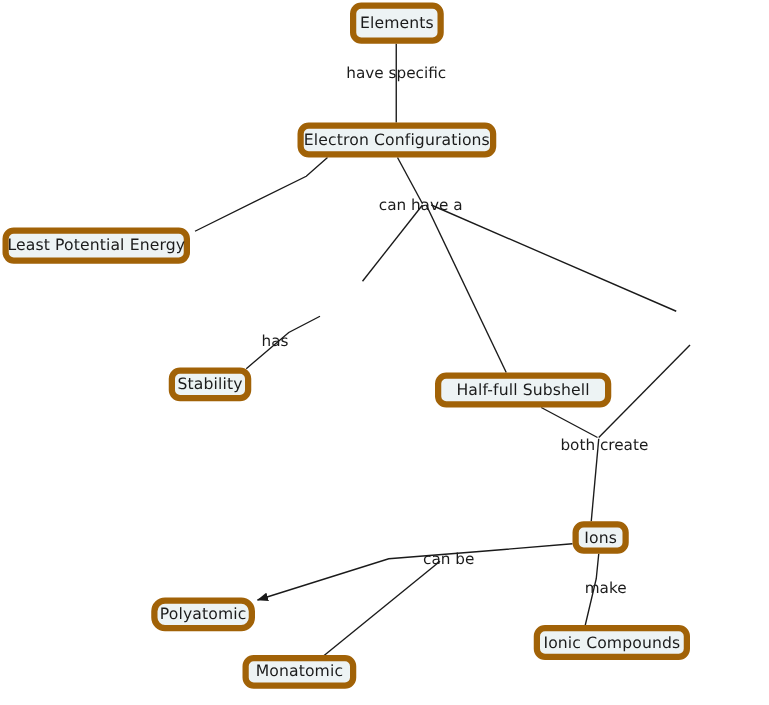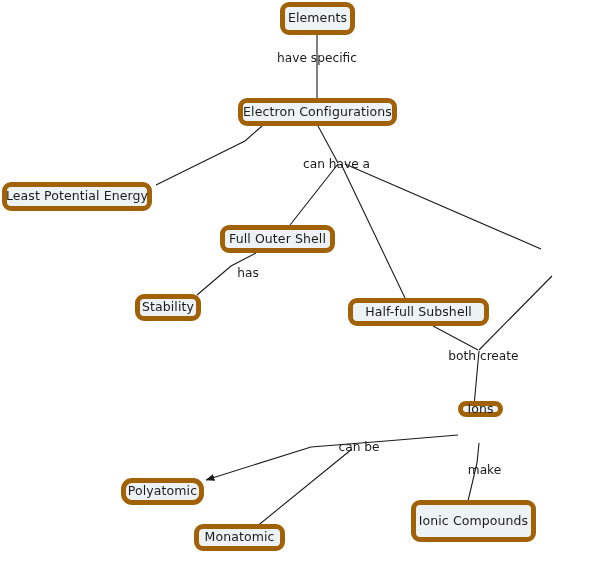--- a/index.html
+++ b/index.html
@@ -93,55 +93,52 @@
   </div>
 
   <div class="node" style="left:238px; top:98px; width:159px; height:28px;">
     <span>Electron Configurations</span>
   </div>
 
   <div class="node" style="left:2px; top:182px; width:150px; height:29px;">
     <span>Least Potential Energy</span>
   </div>
 
-  <div class="node" style="left:220px; top:225px; width:115px; height:28px;">
-    <span>Full Outer Shell</span>
-  </div>
 
   <div class="node" style="left:135px; top:294px; width:66px; height:27px;">
     <span>Stability</span>
   </div>
 
   <div class="node" style="left:348px; top:298px; width:141px; height:28px;">
     <span>Half-full Subshell</span>
   </div>
 
 
-  <div class="node" style="left:458px; top:401px; width:45px; height:16px;">
+  <div class="node" style="left:458px; top:417px; width:45px; height:26px;">
     <span>Ions</span>
   </div>
 
   <div class="node" style="left:121px; top:478px; width:83px; height:27px;border-radius:11px;">
     <span>Polyatomic</span>
   </div>
 
   <div class="node" style="left:194px; top:524px; width:91px; height:27px;">
     <span>Monatomic</span>
   </div>
 
-  <div class="node" style="left:411px; top:500px; width:125px; height:42px;">
+  <div class="node" style="left:427px; top:500px; width:125px; height:28px;">
     <span>Ionic Compounds</span>
   </div>
 
   <div class="link-label" style="left:276px; top:51px; width:82px;">have specific</div>
 
 
   <div class="link-label" style="left:303px; top:157px; width:67px;">can have a</div>
 
-  <div class="link-label" style="left:208px; top:266px; width:24px;margin-left:28px;">has</div>
+  <div class="link-label" style="left:208px; top:266px; width:24px;">has</div>
 
   <div class="link-label" style="left:448px; top:349px; width:71px;">both create</div>
 
   <div class="link-label" style="left:338px; top:440px; width:42px;">can be</div>
 
   <div class="link-label" style="left:467px; top:463px; width:35px;">make</div>
 
 </div>
 
 </body></html>

